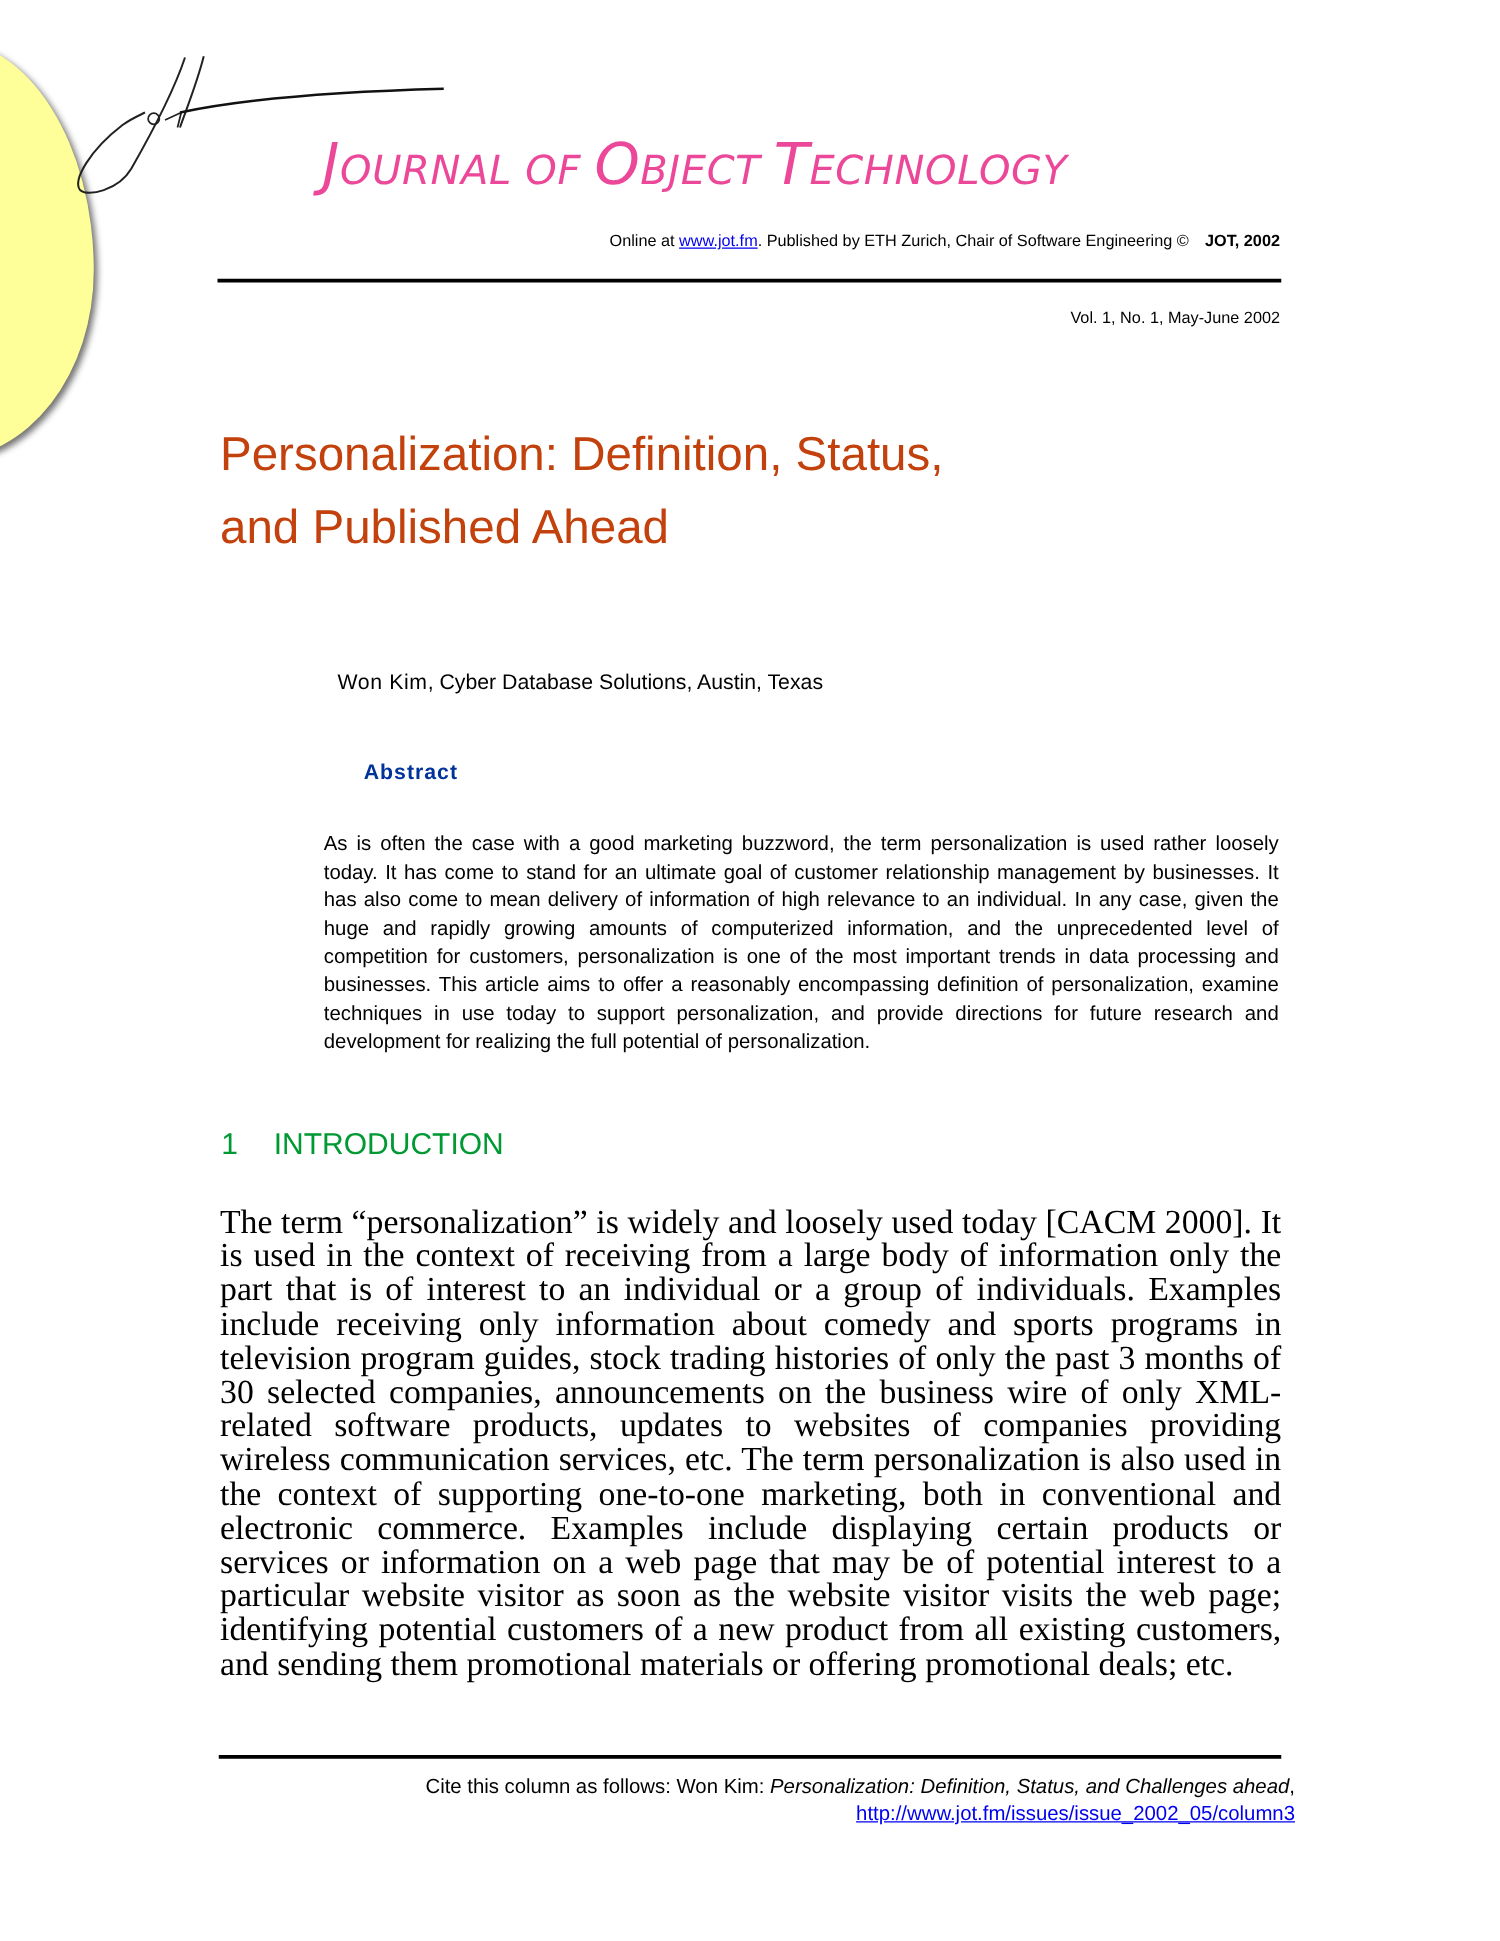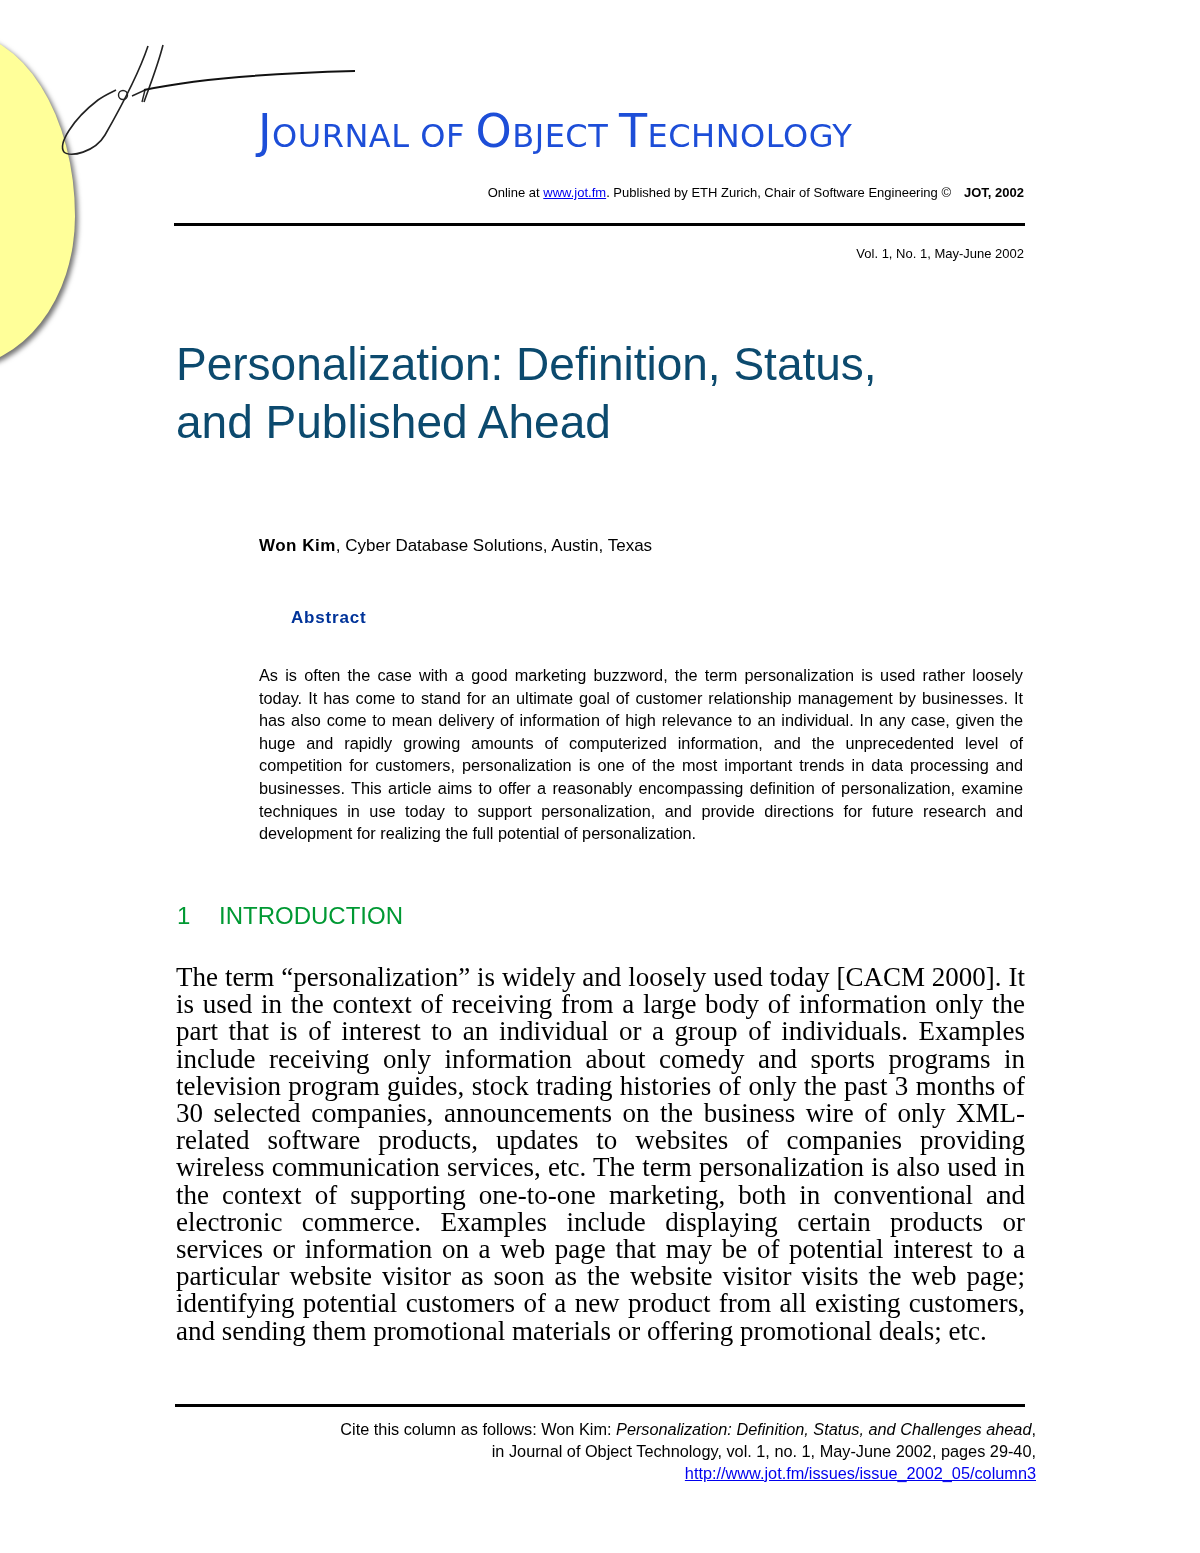--- a/index.html
+++ b/index.html
@@ -4,32 +4,32 @@
 <style>
   html, body { margin: 0; padding: 0; background: #ffffff; }
   body { width: 1200px; height: 1553px; position: relative; overflow: hidden; font-family: "Liberation Sans", sans-serif; color: #000; }
   .abs { position: absolute; }
 
   
   .logo-blob { left: -120px; top: 32px; width: 195px; height: 335px; background: #ffff99;
     border-radius: 0 60% 60% 0 / 0 55% 45% 0; box-shadow: 3px 3px 5px rgba(0,0,0,0.55); }
   .logo-sig { left: 50px; top: 40px; width: 320px; height: 125px; }
 
-  .journal-title { left: 258px; top: 104px; font-family: "DejaVu Sans", sans-serif; font-size: 32px; letter-spacing: 0.5px; color: #1d4ed8; white-space: nowrap; }
+  .journal-title { left: 258px; top: 104px; font-family: "DejaVu Sans", sans-serif; font-size: 32px; letter-spacing: 0.5px; color: #ec4899; white-space: nowrap; font-style: italic; }
   .journal-title .big { font-size: 46px; }
   .online-line { right: 176px; top: 185px; font-size: 13px; white-space: nowrap; color: #000; }
   .online-line a { color: #0000ee; text-decoration: underline; margin-top: 16px; }
   .online-line b { font-weight: bold; margin-left: 13px; }
   .rule-top { left: 174px; top: 223px; width: 851px; height: 3px; background: #000; }
   .vol-line { right: 176px; top: 246px; font-size: 13px; white-space: nowrap; }
 
-  .paper-title { left: 176px; top: 335px; width: 880px; font-size: 46px; line-height: 58px; color: #0c4a6e; font-weight: normal; }
+  .paper-title { left: 176px; top: 335px; width: 880px; font-size: 38px; line-height: 58px; color: #c2410c; font-weight: normal; }
 
   .author-line { left: 259px; top: 536px; font-size: 17px; white-space: nowrap; }
-  .author-line .author-name { font-weight: bold; letter-spacing: 0.5px; }
+  .author-line .author-name { font-weight: normal; letter-spacing: 0.5px; margin-left: 11px; }
   .abstract-heading { left: 259px; top: 608px; font-size: 17px; font-weight: bold; color: #003399; letter-spacing: 0.8px; margin-left: 32px; }
   .abstract-body { left: 259px; top: 664px; width: 764px; font-size: 16.3px; line-height: 22.6px; text-align: justify; color: #000; }
 
   .section-heading { left: 177px; top: 902px; font-size: 24px; color: #009933; white-space: pre; }
   .section-heading .num { display: inline-block; width: 42px; }
 
   .intro-body { left: 176px; top: 964px; width: 849px; font-family: "Liberation Serif", serif; font-size: 27px; line-height: 27.2px; text-align: justify; color: #000; }
   .intro-body p { margin: 0 0 7px 0; }
 
   .rule-bottom { left: 175px; top: 1404px; width: 850px; height: 3px; background: #000; }
@@ -78,15 +78,14 @@
 
 <div class="abs section-heading"><span class="num">1</span><span>INTRODUCTION</span></div>
 
 <div class="abs intro-body">
   <p>The term “personalization” is widely and loosely used today [CACM 2000]. It is used in the context of receiving from a large body of information only the part that is of interest to an individual or a group of individuals. Examples include receiving only information about comedy and sports programs in television program guides, stock trading histories of only the past 3 months of 30 selected companies, announcements on the business wire of only XML-related software products, updates to websites of companies providing wireless communication services, etc. The term personalization is also used in the context of supporting one-to-one marketing, both in conventional and electronic commerce. Examples include displaying certain products or services or information on a web page that may be of potential interest to a particular website visitor as soon as the website visitor visits the web page; identifying potential customers of a new product from all existing customers, and sending them promotional materials or offering promotional deals; etc.</p>
 </div>
 
 <div class="abs rule-bottom"></div>
 <div class="abs cite-block">
   <div><span>Cite this column as follows: Won Kim: </span><i>Personalization: Definition, Status, and Challenges ahead</i><span>,</span></div>
-  <div>in Journal of Object Technology, vol. 1, no. 1, May-June 2002, pages 29-40,</div>
   <div><a>http://www.jot.fm/issues/issue_2002_05/column3</a></div>
 </div>
 
 </body></html>

